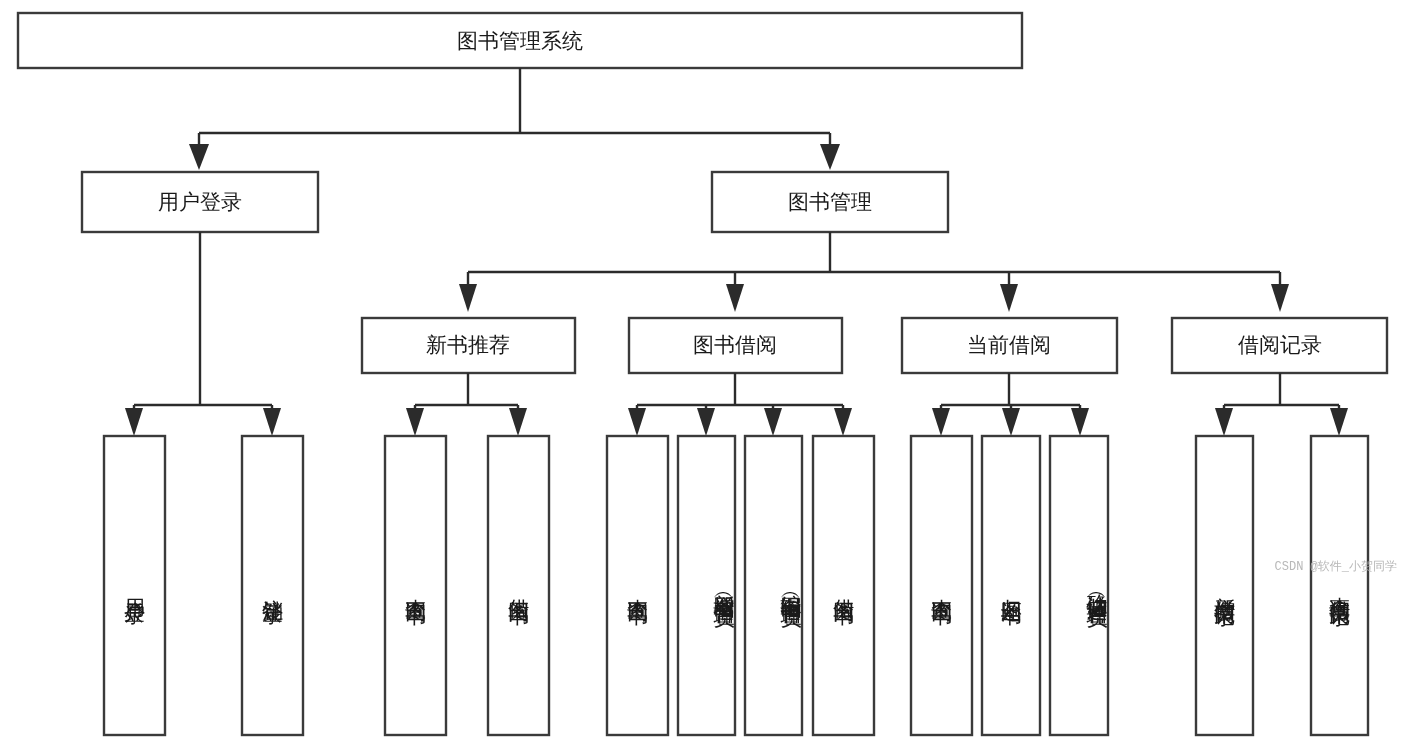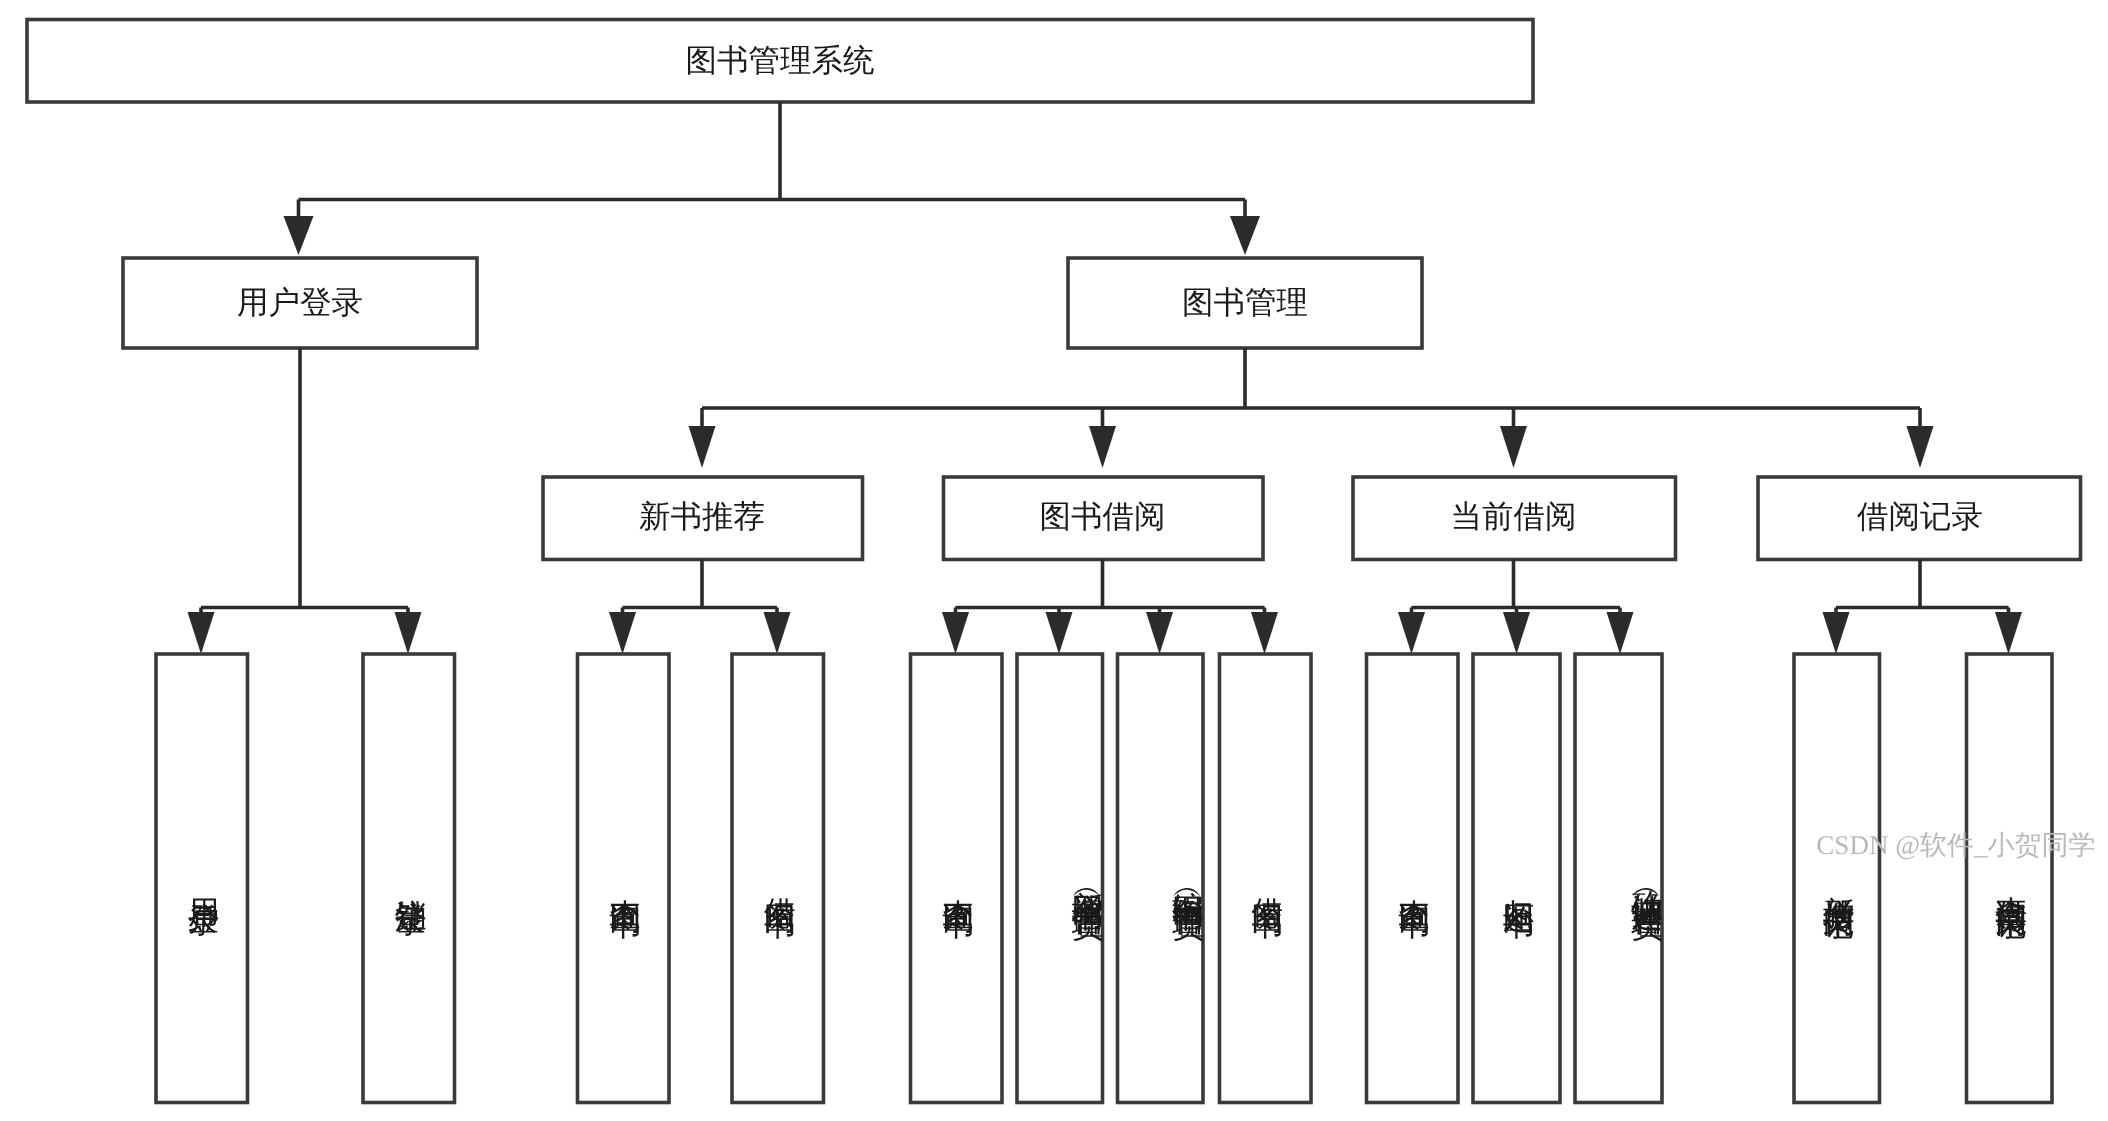--- a/index.html
+++ b/index.html
@@ -63,22 +63,22 @@
     justify-content: center;
     text-align: center;
     white-space: nowrap;
     user-select: none;
     box-sizing: border-box;
   }
   .watermark {
     position: absolute;
     right: 8px;
     bottom: 8px;
-    font-family: Liberation Serif, serif;
-    font-size: 18px;
+    font-family: Liberation Mono, monospace;
+    font-size: 12px;
     color: #b8b8b8;
     white-space: nowrap;
     user-select: none;
     text-align: center;
   }
 </style>
 </head>
 <body>
 
 <div id="diagram-root">

